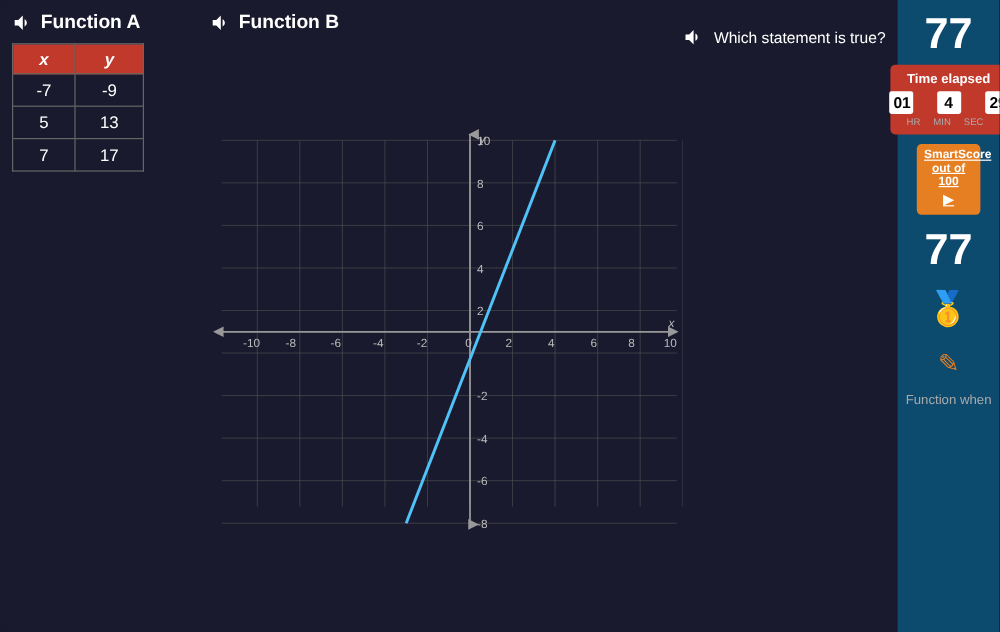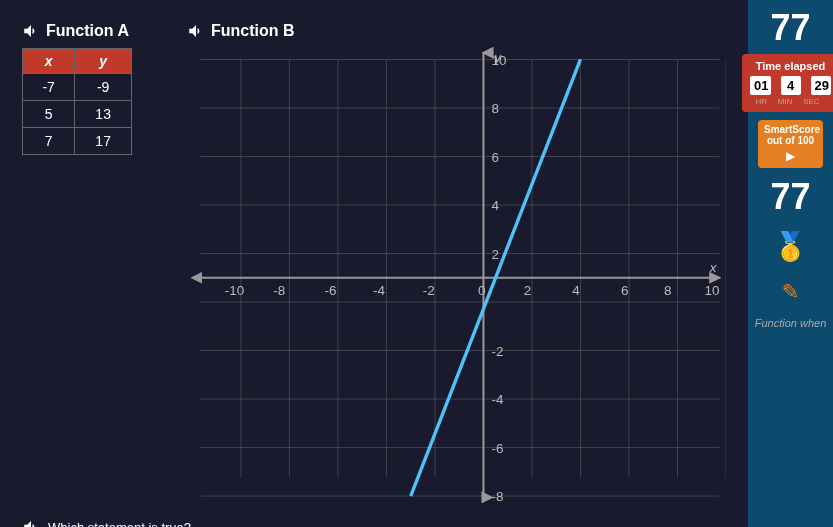--- a/index.html
+++ b/index.html
@@ -10,22 +10,22 @@
       height: 527px;
       overflow: hidden;
       display: flex;
       color: #fff;
     }
 
     
     .main-content {
       flex: 1;
       display: flex;
-      flex-direction: column;
-      padding: 22px;
+      flex-direction: row;
+      padding: 10px;
       background: #1a1a2e;
       border-radius: 10px;
     }
 
     
     .top-row {
       display: flex;
       flex-direction: row;
       gap: 10px;
       flex: 1;
@@ -154,21 +154,21 @@
 
     .time-elapsed-label {
       font-size: 11px;
       color: #fff;
       font-weight: bold;
     }
 
     .time-values {
       display: flex;
       justify-content: center;
-      gap: 10px;
+      gap: 20px;
       margin-top: 4px;
     }
 
     .time-box {
       background: #fff;
       color: #000;
       font-size: 13px;
       font-weight: bold;
       padding: 2px 4px;
       border-radius: 2px;
@@ -183,21 +183,22 @@
       font-size: 8px;
       color: #aaa;
       margin-top: 2px;
     }
 
     .smart-score-box {
       background: #e67e22;
       border-radius: 4px;
       padding: 4px 6px;
       text-align: center;
-      width: 65px;
+      width: 53px;
+      text-decoration: underline;
     }
 
     .smart-score-label {
       font-size: 10px;
       color: #fff;
       font-weight: bold;
     }
 
     .score-big {
       font-size: 36px;
@@ -216,21 +217,20 @@
       transform: rotate(45deg);
       display: inline-block;
       margin-top: 8px;
     }
 
     .function-when-text {
       font-size: 11px;
       color: #aaa;
       text-align: left;
       margin-top: 4px;
-      font-style: italic;
     }
 
     .graph-line {
       stroke: #4fc3f7;
       stroke-width: 2.5;
       fill: none;
     }
 
     .grid-line {
       stroke: #555;

